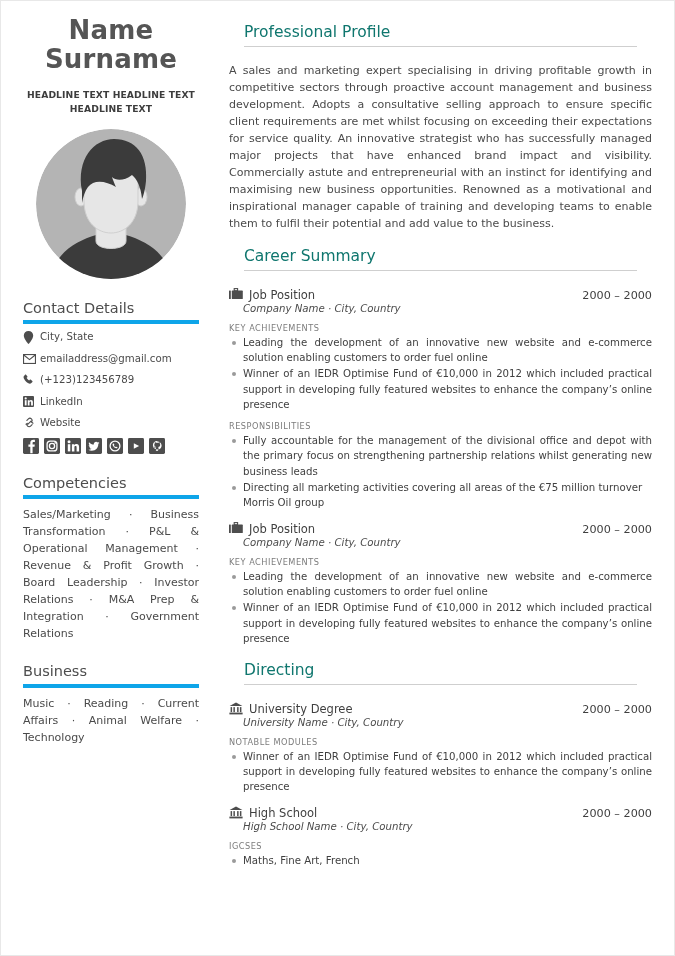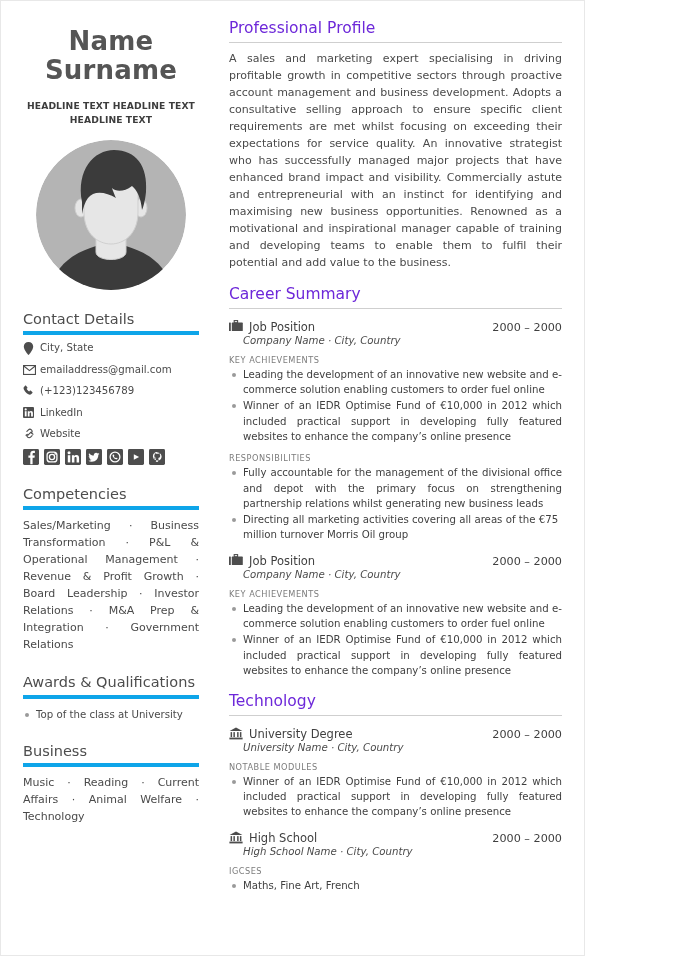--- a/index.html
+++ b/index.html
@@ -6,26 +6,26 @@
   html, body { margin: 0; padding: 0; }
   body {
     width: 675px;
     height: 956px;
     background: #ffffff;
     font-family: "DejaVu Sans", "Liberation Sans", sans-serif;
     color: #3f3f3f;
     overflow: hidden;
   }
   .page {
-    width: 585px;
+    width: 675px;
     height: 956px;
     background: #fff;
     border: 1px solid #e8e8e8;
     display: flex;
-    padding: 18px 22px 10px 22px;
+    padding: 7px 22px 10px 22px;
   }
 
   
   .sidebar {
     width: 190px;
     flex: 0 0 190px;
     padding-right: 14px;
   }
   .name-block { text-align: center; margin-top: 8px; }
   .name-line {
@@ -111,23 +111,23 @@
   }
 
   
   .main {
     flex: 1 1 auto;
     padding-left: 16px;
     min-width: 0;
   }
   .main-h {
     font-size: 15.5px;
-    color: #6d28d9;
+    color: #0f766e;
     font-weight: normal;
-    margin: 0;
+    margin: 15px;
     padding-bottom: 4px;
     border-bottom: 1px solid #cfcfcf;
     line-height: 1.2;
   }
   .main-sec { margin-bottom: 14px; }
 
   .entry { margin-top: 9px; }
   .entry-head {
     display: flex;
     align-items: baseline;
@@ -322,26 +322,20 @@
             </svg>
         </a>
       </div>
     </section>
 
     <section class="side-sec">
       <h2 class="side-h">Competencies</h2>
       <p class="para">Sales/Marketing · Business Transformation · P&amp;L &amp; Operational Management · Revenue &amp; Profit Growth · Board Leadership · Investor Relations · M&amp;A Prep &amp; Integration · Government Relations</p>
     </section>
 
-    <section class="side-sec">
-      <h2 class="side-h">Awards &amp; Qualifications</h2>
-      <ul class="side-bullets">
-        <li>Top of the class at University</li>
-      </ul>
-    </section>
 
 
     <section class="side-sec">
       <h2 class="side-h">Business</h2>
       <p class="para">Music · Reading · Current Affairs · Animal Welfare · Technology</p>
     </section>
 
   </aside>
 
   <main class="main">
@@ -397,21 +391,21 @@
 
         <div class="sublabel">KEY ACHIEVEMENTS</div>
         <ul class="main-bullets">
           <li>Leading the development of an innovative new website and e-commerce solution enabling customers to order fuel online</li>
           <li>Winner of an IEDR Optimise Fund of €10,000 in 2012 which included practical support in developing fully featured websites to enhance the company’s online presence</li>
         </ul>
       </div>
     </section>
 
     <section class="main-sec">
-      <h2 class="main-h">Technology</h2>
+      <h2 class="main-h">Directing</h2>
 
       <div class="entry">
         <div class="entry-head">
           <span class="e-ico">
             <svg width="14" height="13" viewBox="0 0 14 13">
                 <path d="M7 0.6 L13.4 4.1 L0.6 4.1 Z" fill="currentColor"></path>
                 <rect x="1.6" y="5.1" width="1.5" height="5" fill="currentColor"></rect>
                 <rect x="4.4" y="5.1" width="1.5" height="5" fill="currentColor"></rect>
                 <rect x="8.1" y="5.1" width="1.5" height="5" fill="currentColor"></rect>
                 <rect x="10.9" y="5.1" width="1.5" height="5" fill="currentColor"></rect>

